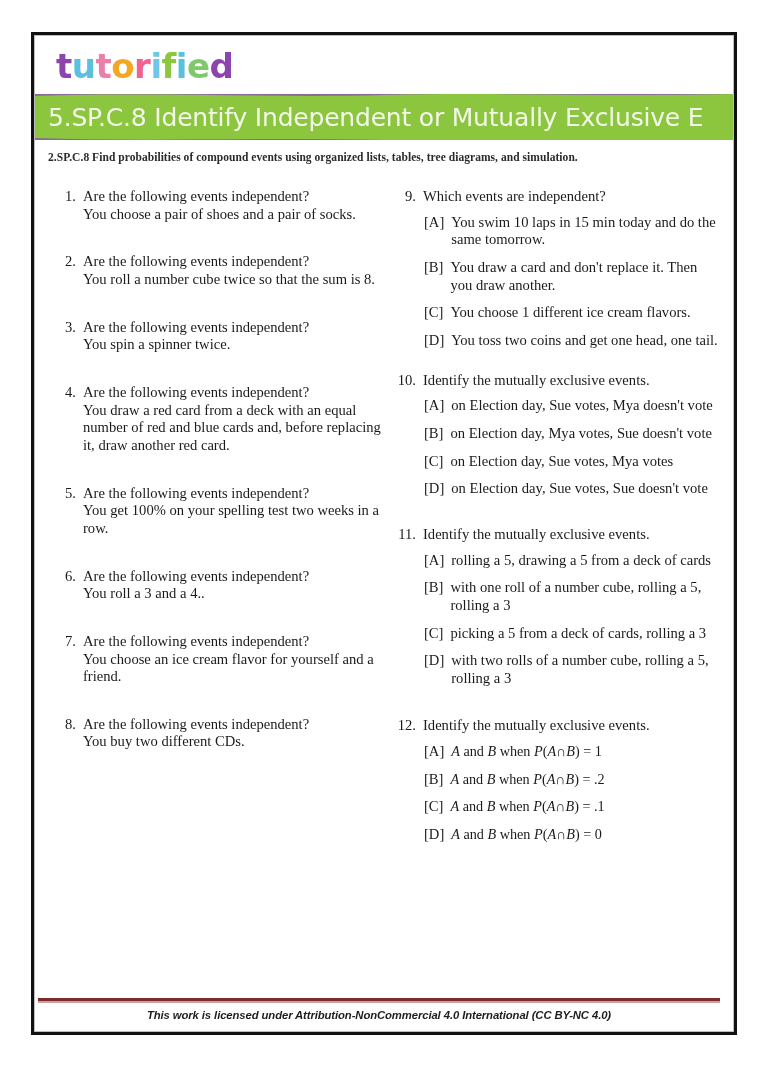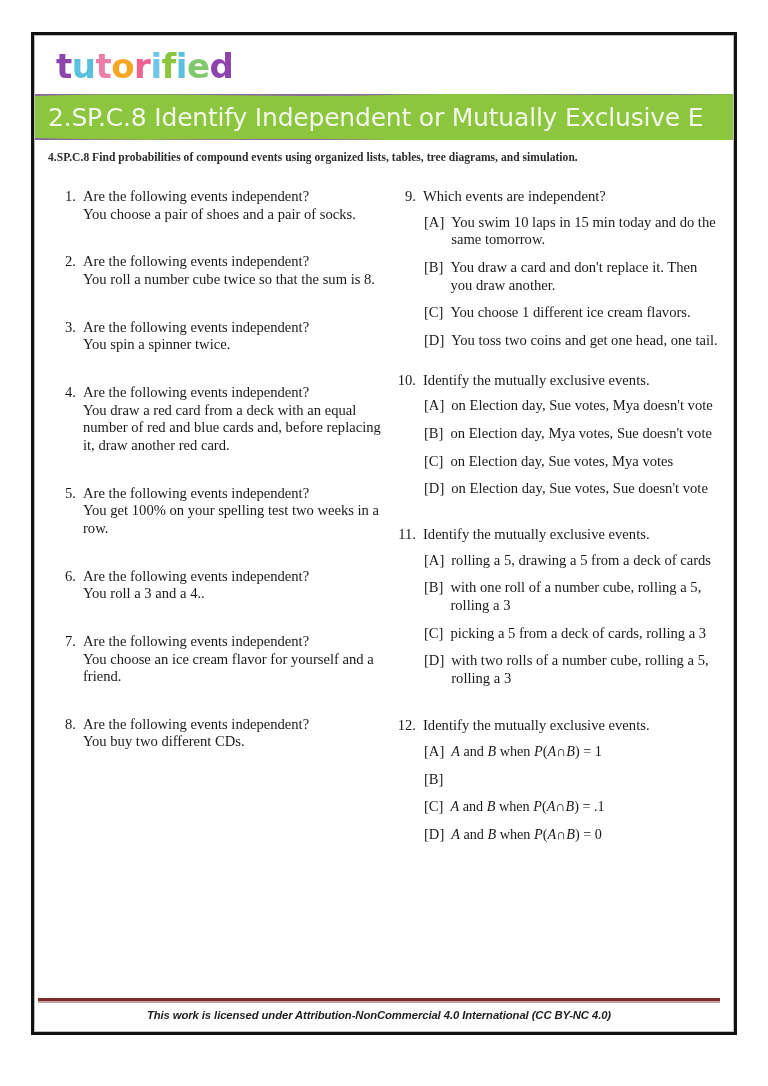--- a/index.html
+++ b/index.html
@@ -195,29 +195,29 @@
     <div class="logo-wrap">
       <div class="logo" id="logo"><span style="color: rgb(142, 68, 173);">t</span><span style="color: rgb(91, 192, 222);">u</span><span style="color: rgb(236, 127, 169);">t</span><span style="color: rgb(245, 166, 35);">o</span><span style="color: rgb(240, 98, 146);">r</span><span style="color: rgb(110, 198, 232);">i</span><span style="color: rgb(140, 198, 62);">f</span><span style="color: rgb(91, 192, 222);">i</span><span style="color: rgb(127, 201, 107);">e</span><span style="color: rgb(142, 68, 173);">d</span></div>
     </div>
 
     <div class="title-band" style="background: rgb(140, 198, 62);">
       <div class="wave-top">
         <svg viewBox="0 0 700 7" preserveAspectRatio="none">
           <path d="M0,5 C120,1 240,7 350,4 C460,1 580,6 700,3 L700,0 L0,0 Z" fill="#8a6a9e"></path>
         </svg>
       </div>
-      <div class="title-text" style="color: rgb(243, 247, 234);">2.SP.C.8 Identify Independent or Mutually Exclusive E</div>
+      <div class="title-text" style="color: rgb(243, 247, 234);">5.SP.C.8 Identify Independent or Mutually Exclusive E</div>
       <div class="wave-bot">
         <svg viewBox="0 0 700 7" preserveAspectRatio="none">
           <path d="M0,2 C120,6 240,1 350,4 C460,7 580,2 700,5 L700,7 L0,7 Z" fill="#8a6a9e"></path>
         </svg>
       </div>
     </div>
 
-    <div class="standard-line">4.SP.C.8 Find probabilities of compound events using organized lists, tables, tree diagrams, and simulation.</div>
+    <div class="standard-line">2.SP.C.8 Find probabilities of compound events using organized lists, tables, tree diagrams, and simulation.</div>
 
     <div class="columns">
       <div class="col col-left" id="col-left">
           <div class="q" style="margin-top: 0px;">
             <div class="q-num">1.</div>
             <div class="q-body">
               <span class="q-prompt">Are the following events independent?</span>
               <span class="q-detail">You choose a pair of shoes and a pair of socks.</span>
             </div>
           </div>
@@ -349,20 +349,21 @@
               <div class="q-num">12.</div>
               <div class="q-body">Identify the mutually exclusive events.</div>
             </div>
             <div class="choices">
               <div class="choice math">
                 <span class="choice-tag">[A]</span>
                 <span class="choice-text"><i>A</i> and <i>B</i> when <i>P</i>(<i>A</i>∩<i>B</i>)  =  1</span>
               </div>
               <div class="choice math">
                 <span class="choice-tag">[B]</span>
+                <span class="choice-text"><i>A</i> and <i>B</i> when <i>P</i>(<i>A</i>∩<i>B</i>)  =  .2</span>
               </div>
               <div class="choice math">
                 <span class="choice-tag">[C]</span>
                 <span class="choice-text"><i>A</i> and <i>B</i> when <i>P</i>(<i>A</i>∩<i>B</i>)  =  .1</span>
               </div>
               <div class="choice math">
                 <span class="choice-tag">[D]</span>
                 <span class="choice-text"><i>A</i> and <i>B</i> when <i>P</i>(<i>A</i>∩<i>B</i>)  =  0</span>
               </div>
             </div>

